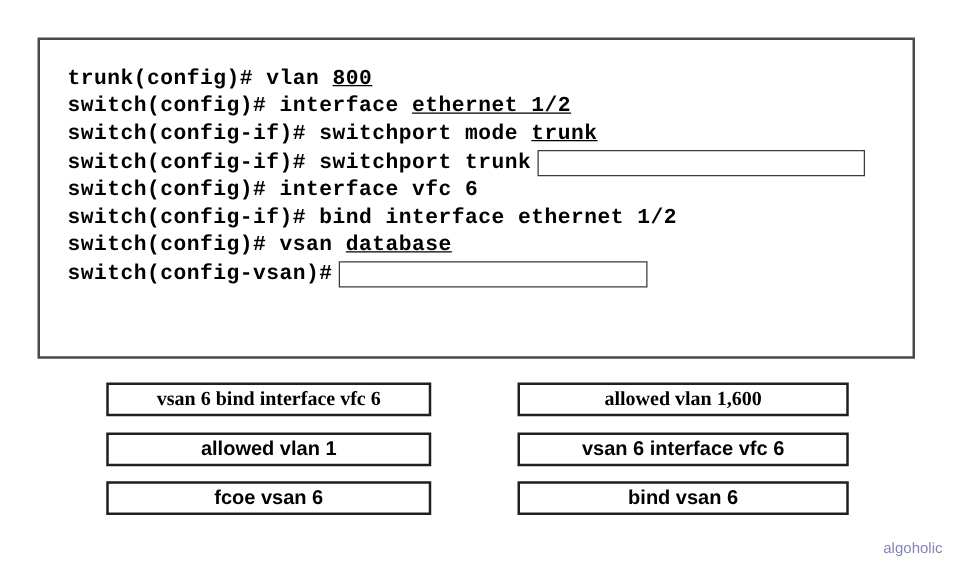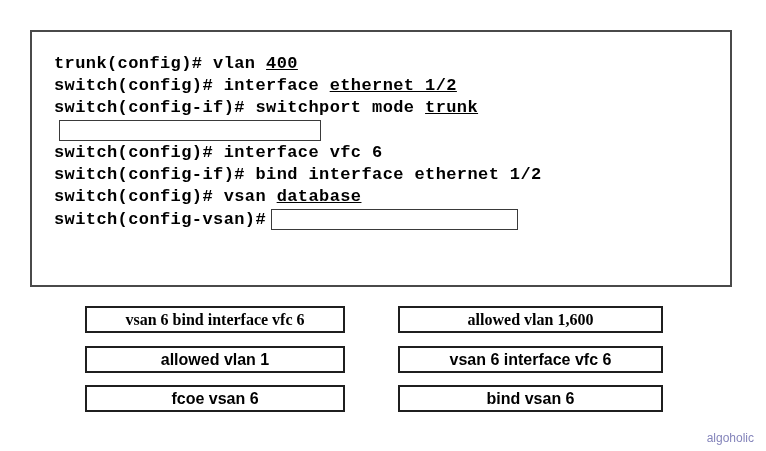--- a/index.html
+++ b/index.html
@@ -34,46 +34,46 @@
 
   
   .options { position: absolute; left: 0; top: 306px; width: 766px; height: 112px; }
   .opt {
     position: absolute; height: 27px;
     border: 2px solid #1f1f1f; background: #ffffff;
     display: flex; align-items: center; justify-content: center;
     font-weight: 700; font-size: 16px; color: #000000;
   }
   .opt-l { left: 85px;  width: 260px; }
-  .opt-r { left: 398px; width: 265px; }
+  .opt-r { left: 414px; width: 265px; }
   .row-1 { top: 0; font-family: Liberation Serif, serif; }
   .row-2 { top: 40px; }
   .row-3 { top: 79px; }
 
   .watermark {
     position: absolute; right: 12px; bottom: 6px;
     font-size: 12px; color: #8585bb;
     font-family: "Liberation Sans", sans-serif;
   }
 </style>
 </head>
 <body>
 
 <div class="page">
 
   <div class="terminal">
 
-    <div class="tline"><span>trunk(config)# vlan </span><span class="ul">400</span></div>
+    <div class="tline"><span>trunk(config)# vlan </span><span class="ul">800</span></div>
 
 
     <div class="tline"><span>switch(config)# interface </span><span class="ul">ethernet 1/2</span></div>
 
     <div class="tline"><span>switch(config-if)# switchport mode </span><span class="ul">trunk</span></div>
 
-    <div class="tline"><span class="blank" style="width:262px"></span></div>
+    <div class="tline"><span>switch(config-if)# switchport trunk</span><span class="blank" style="width:262px"></span></div>
 
 
     <div class="tline"><span>switch(config)# interface vfc 6</span></div>
 
     <div class="tline"><span>switch(config-if)# bind interface ethernet 1/2</span></div>
 
     <div class="tline"><span>switch(config)# vsan </span><span class="ul">database</span></div>
 
     <div class="tline"><span>switch(config-vsan)#</span><span class="blank" style="width:247px"></span></div>
 

